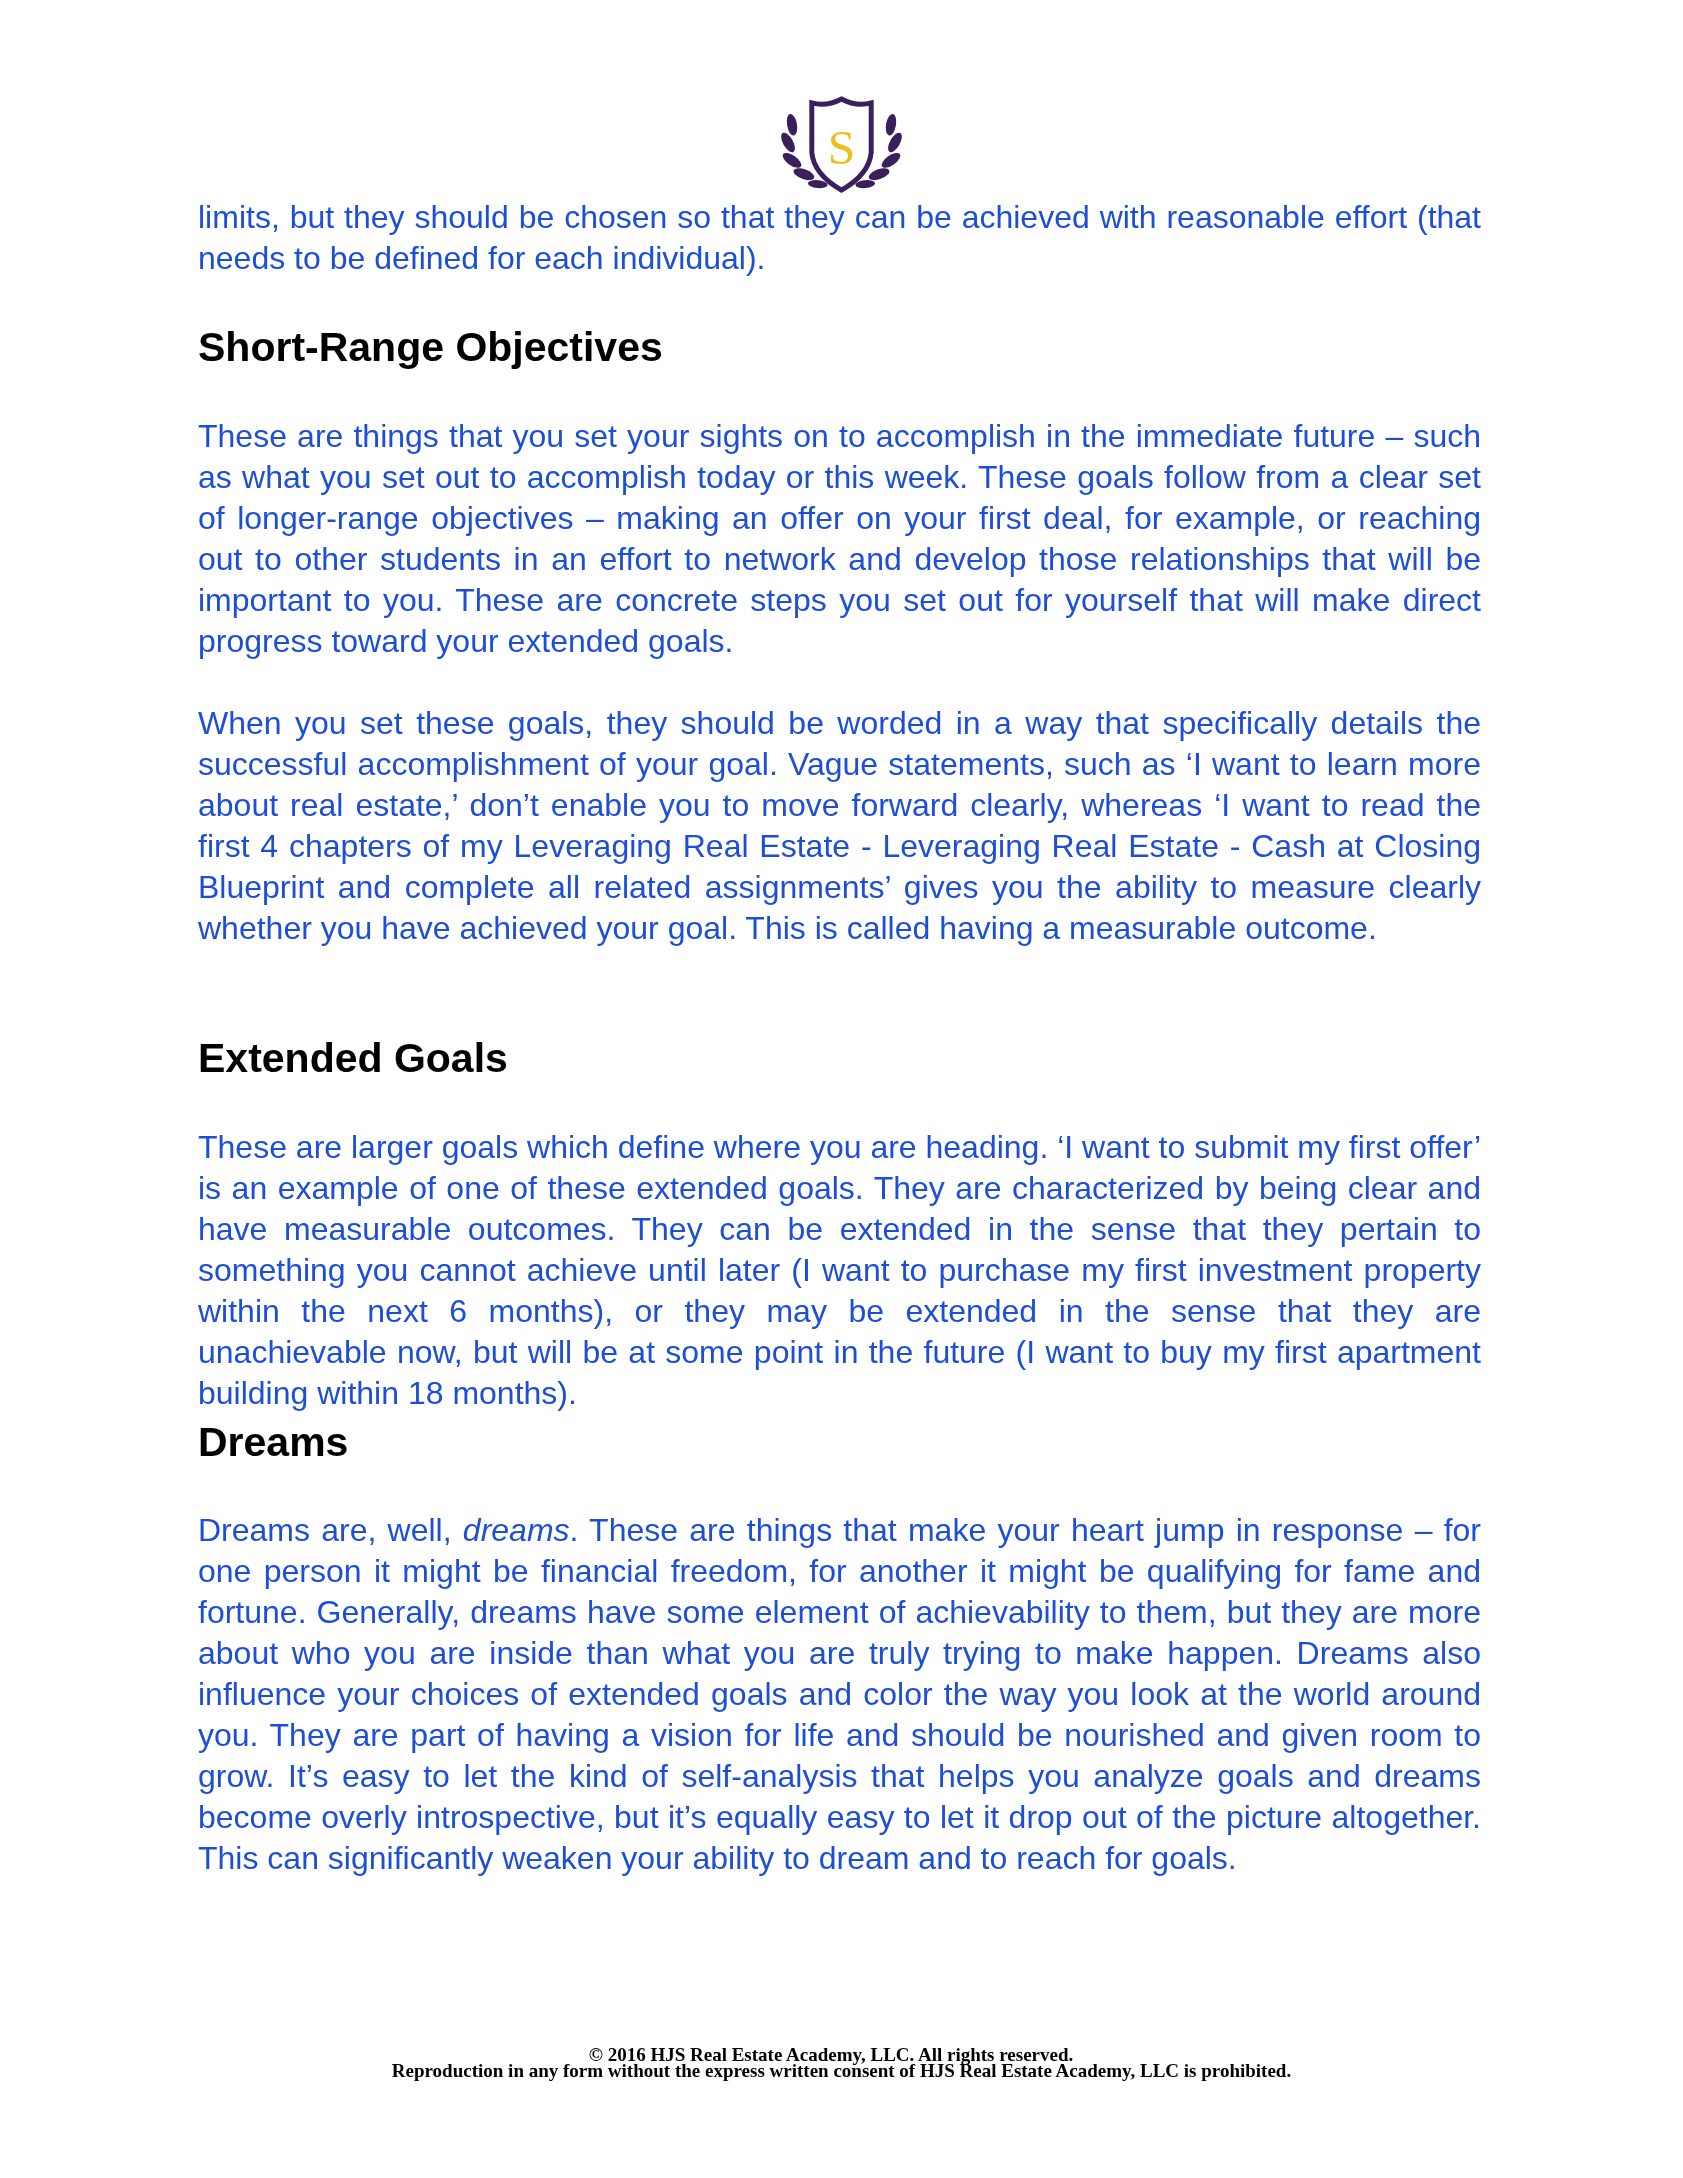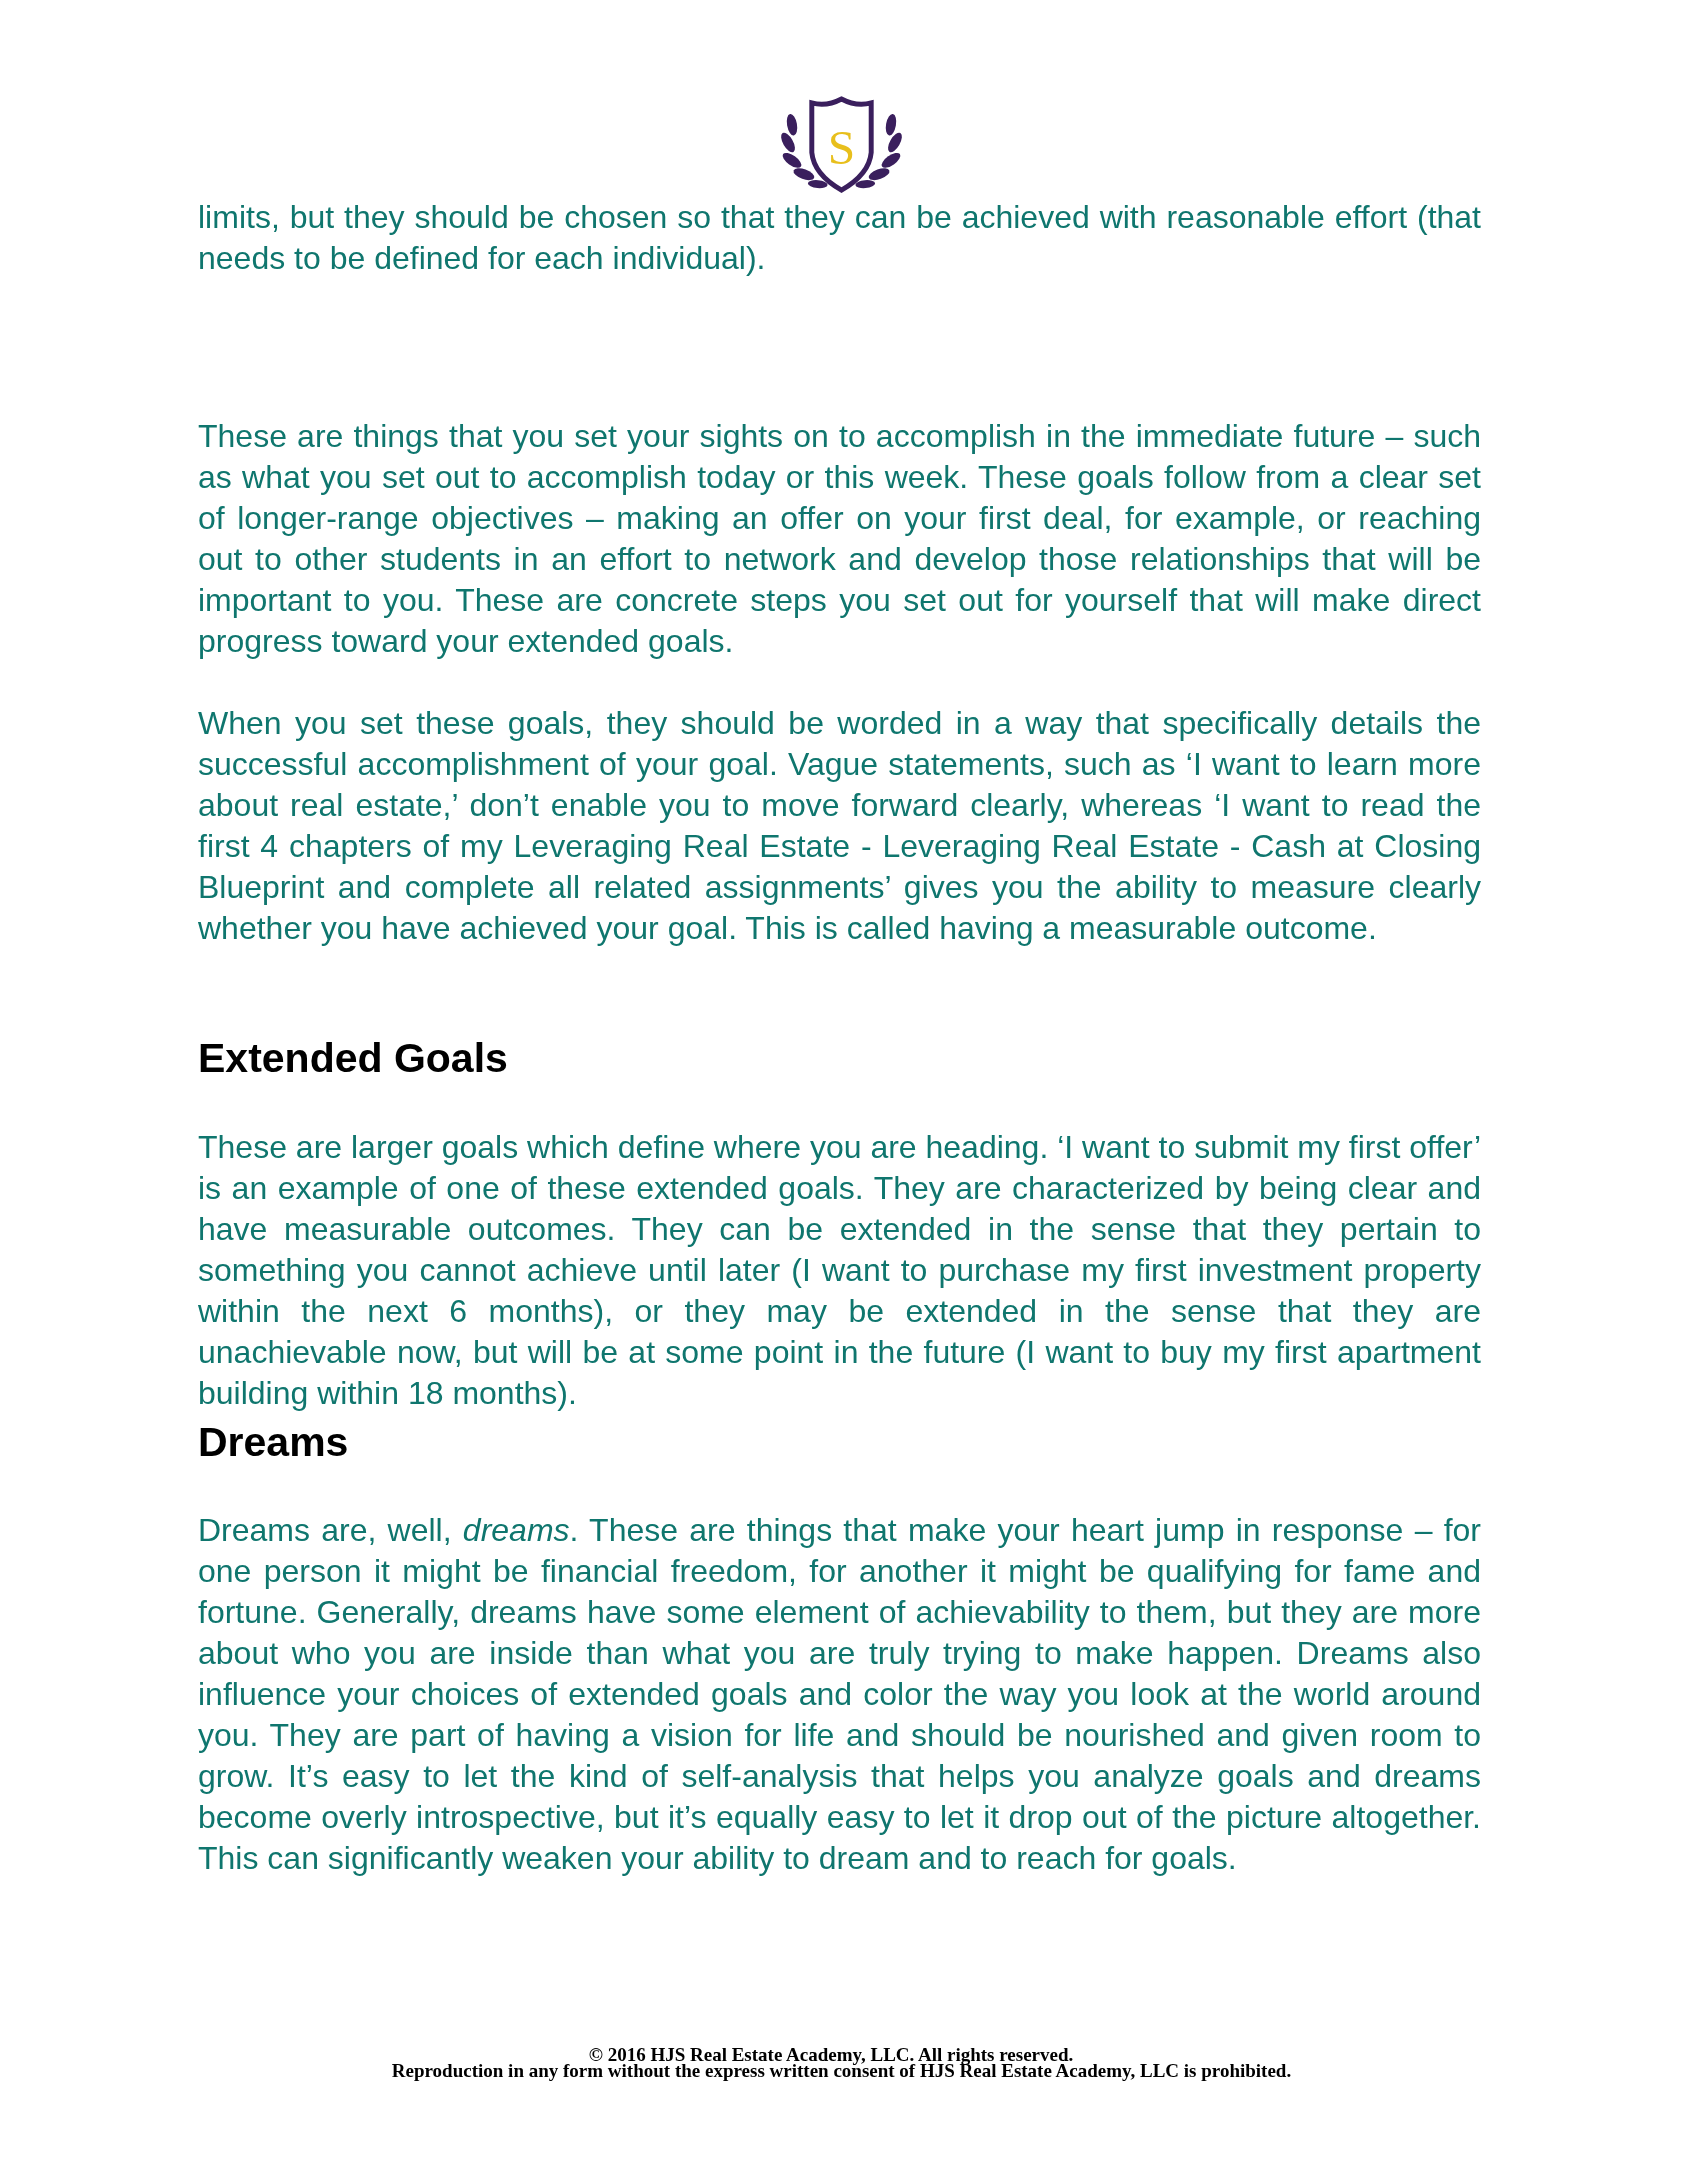--- a/index.html
+++ b/index.html
@@ -2,21 +2,21 @@
 <html><head>
 <meta charset="utf-8">
 <style>
   html, body { margin:0; padding:0; background:#ffffff; }
   body { width:1683px; height:2178px; position:relative; overflow:hidden; }
   .page { position:absolute; left:0; top:0; width:1683px; height:2178px; background:#fff; }
   .logo { position:absolute; left:772px; top:95px; width:139px; height:99px; }
   .body-text {
     position:absolute; left:198px; width:1283px;
     font-family:"Liberation Sans", sans-serif; font-size:32px; line-height:41px;
-    color:#0f766e; text-align:justify; margin:0;
+    color:#1d4ed8; text-align:justify; margin:0;
   }
   .heading {
     position:absolute; left:198px;
     font-family:"Liberation Sans", sans-serif; font-size:41px; font-weight:bold;
     color:#000; margin:0; line-height:48px;
   }
   .footer {
     position:absolute; left:0; width:1683px; text-align:center;
     font-family:"Liberation Serif", serif; font-weight:bold; font-size:19px; color:#000;
     line-height:16px;
@@ -47,20 +47,21 @@
         <ellipse cx="94" cy="90" rx="4" ry="10" transform="rotate(85 94 90)"></ellipse>
       </g>
 
       <path d="M40 8 Q55 12 70 4 Q85 12 100 8 L100 58 Q98 80 70 96 Q42 80 40 58 Z" fill="#ffffff" stroke="#3a1f5d" stroke-width="5"></path>
       <text x="70" y="70" text-anchor="middle" font-family="Liberation Serif, serif" font-size="50" fill="#e8bf1c">S</text>
     </svg>
   </div>
 
   <p class="body-text" style="top:197px;">limits, but they should be chosen so that they can be achieved with reasonable effort (that needs to be defined for each individual).</p>
 
+  <h2 class="heading" style="top:323px;">Short-Range Objectives</h2>
 
   <p class="body-text" style="top:416px;">These are things that you set your sights on to accomplish in the immediate future – such as what you set out to accomplish today or this week. These goals follow from a clear set of longer-range objectives – making an offer on your first deal, for example, or reaching out to other students in an effort to network and develop those relationships that will be important to you. These are concrete steps you set out for yourself that will make direct progress toward your extended goals.</p>
 
   <p class="body-text" style="top:703px;">When you set these goals, they should be worded in a way that specifically details the successful accomplishment of your goal. Vague statements, such as ‘I want to learn more about real estate,’ don’t enable you to move forward clearly, whereas ‘I want to read the first 4 chapters of my Leveraging Real Estate - Leveraging Real Estate - Cash at Closing Blueprint and complete all related assignments’ gives you the ability to measure clearly whether you have achieved your goal. This is called having a measurable outcome.</p>
 
   <h2 class="heading" style="top:1034px;">Extended Goals</h2>
 
   <p class="body-text" style="top:1127px;">These are larger goals which define where you are heading. ‘I want to submit my first offer’ is an example of one of these extended goals. They are characterized by being clear and have measurable outcomes. They can be extended in the sense that they pertain to something you cannot achieve until later (I want to purchase my first investment property within the next 6 months), or they may be extended in the sense that they are unachievable now, but will be at some point in the future (I want to buy my first apartment building within 18 months).</p>
 
   <h2 class="heading" style="top:1418px;">Dreams</h2>

